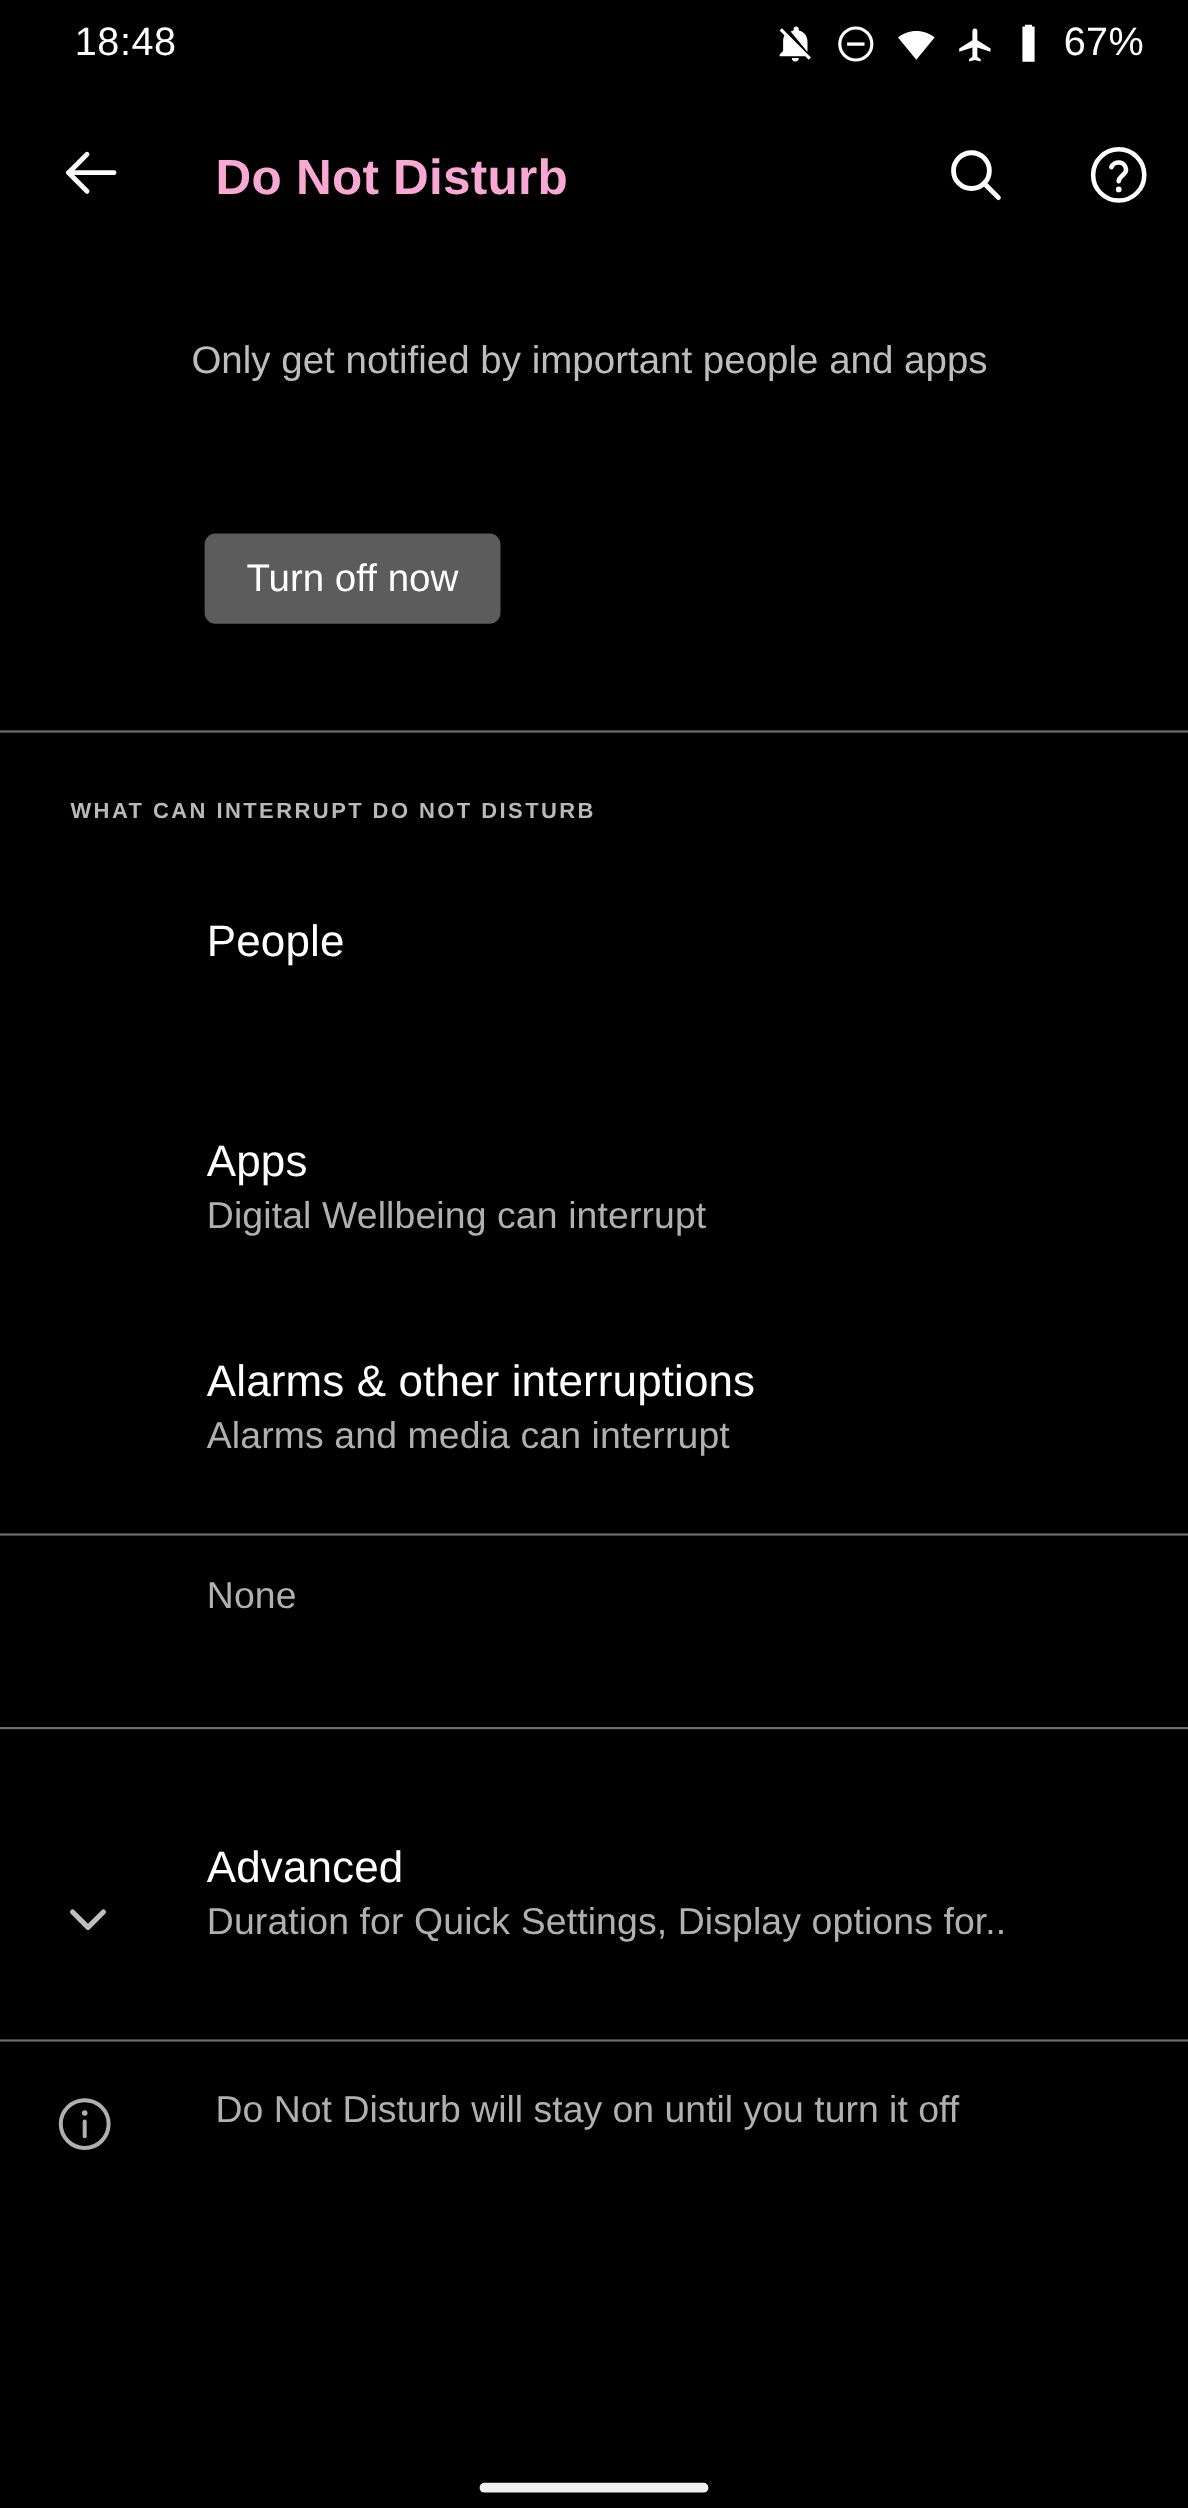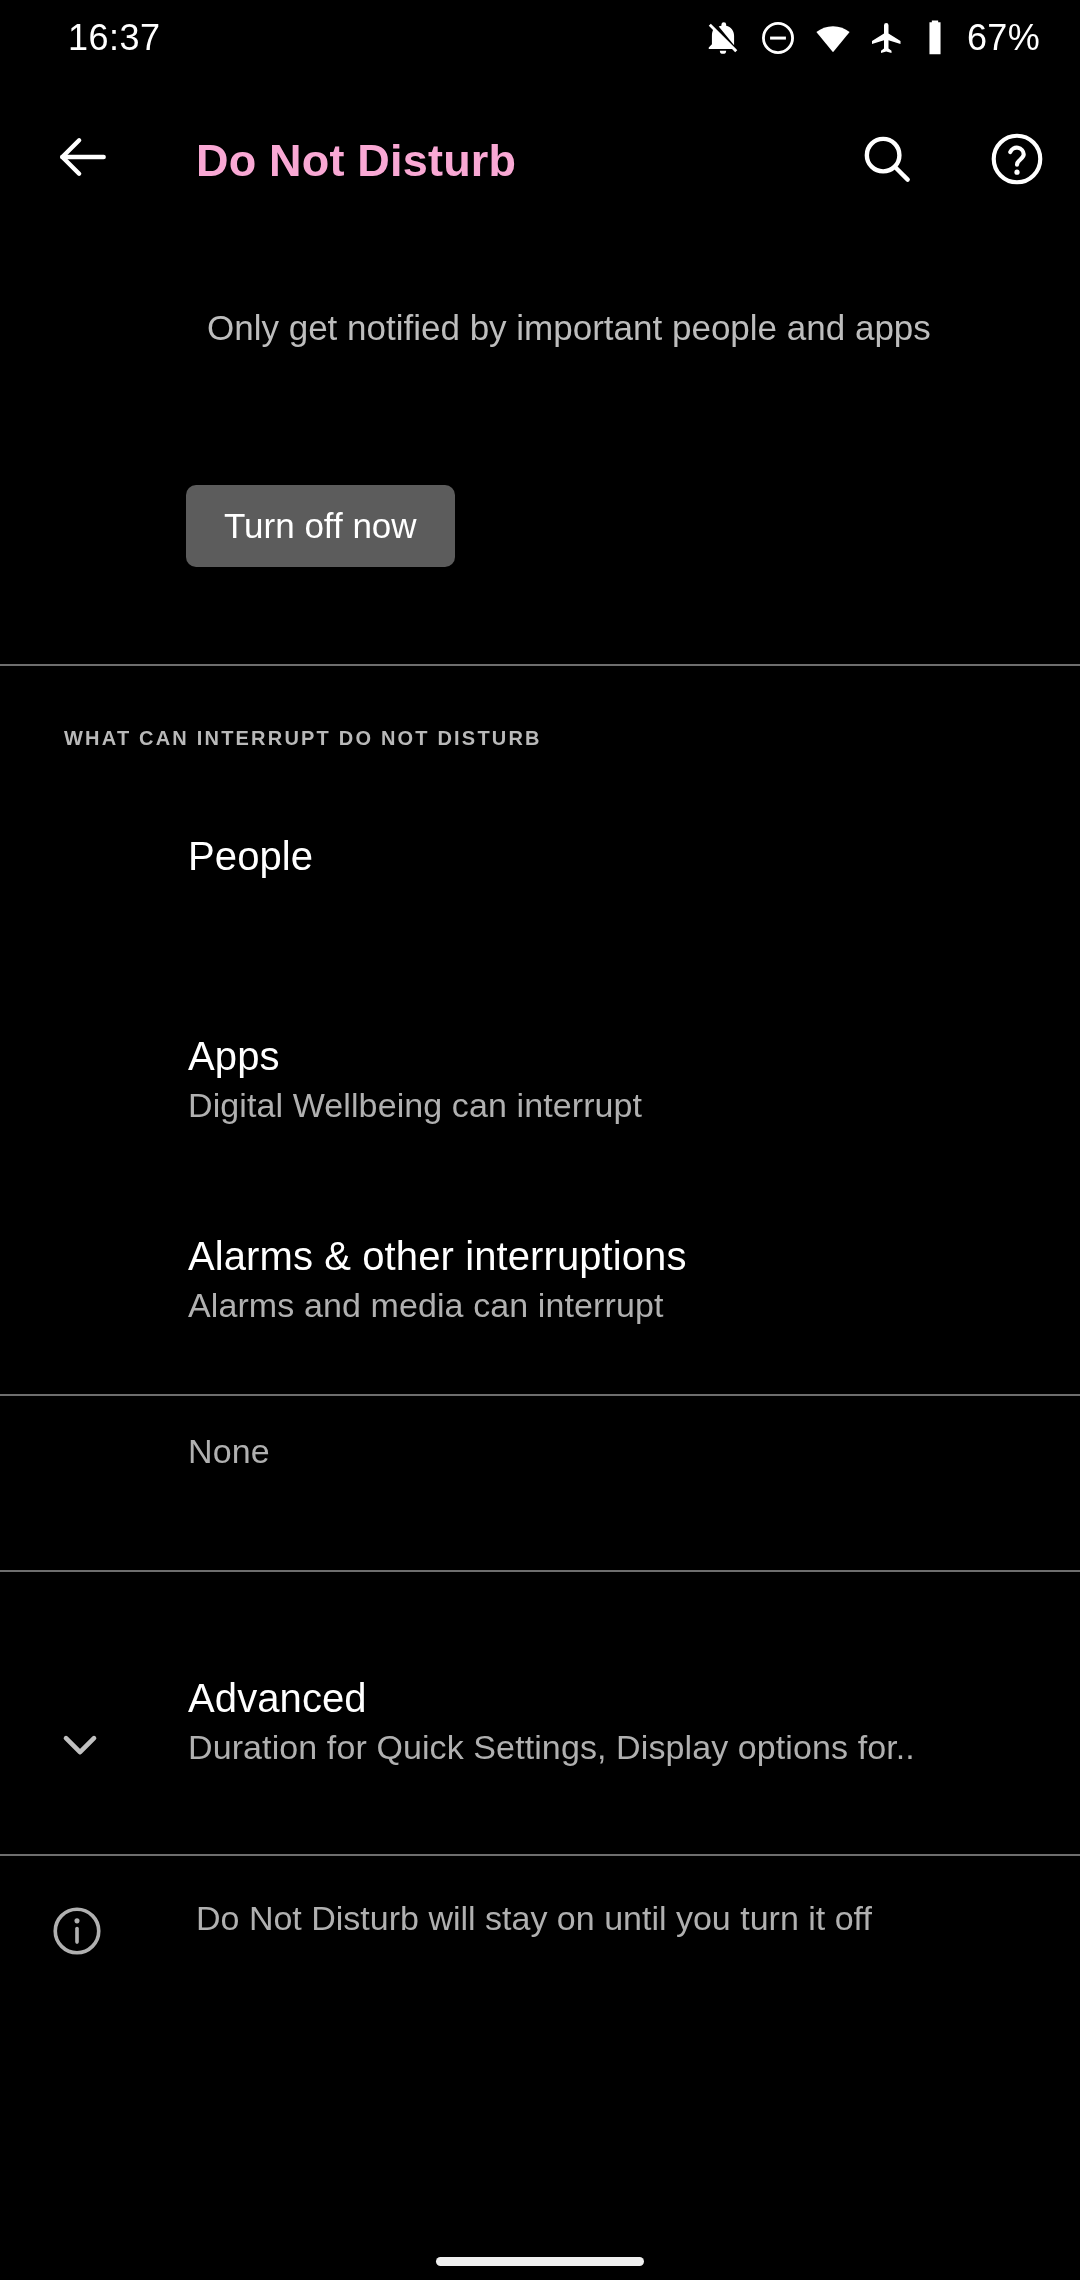--- a/index.html
+++ b/index.html
@@ -11,41 +11,41 @@
   }
   .screen { position:relative; width:1080px; height:2280px; background:#000; }
 
   
   .status-bar {
     position:absolute; top:0; left:0; width:1080px; height:76px;
     display:flex; align-items:center; justify-content:space-between;
     padding:0 40px 0 68px;
   }
   .status-time { color:#fff; font-size:36px; letter-spacing:.5px; }
-  .status-icons { display:flex; align-items:center; gap:17px;text-decoration:underline; }
+  .status-icons { display:flex; align-items:flex-end; gap:17px;text-decoration:underline; }
   .status-icons svg { display:block; }
   .battery-pct { color:#fff; font-size:36px; margin-left:2px; letter-spacing:.3px; }
 
   
   .toolbar {
     position:absolute; top:118px; left:0; width:1080px; height:86px;
   }
   .tb-back { position:absolute; left:52px; top:8px; width:62px; height:62px; }
   .tb-title {
     position:absolute; left:196px; top:0; height:86px;
     display:flex; align-items:center;
     color:#f9a8d4; font-size:45px; font-weight:bold; letter-spacing:.2px;
   }
   .tb-search { position:absolute; left:856px; top:10px; width:62px; height:62px; }
   .tb-help   { position:absolute; left:986px; top:10px; width:62px; height:62px; }
 
   
   .dnd-desc {
     position:absolute; left:174px; top:305px; width:740px;
-    color:#bdbdbd; font-size:35px; line-height:46px;margin-left:33px;
+    color:#bdbdbd; font-size:35px; line-height:46px;
   }
   .turn-off-btn {
     position:absolute; left:186px; top:485px;
     padding:0 38px; height:82px; line-height:82px;
     background:#5c5c5c; color:#fff; font-size:35px;
     border:none; border-radius:10px; cursor:pointer;
     white-space:nowrap;
   }
 
   
@@ -91,21 +91,21 @@
     position:absolute; left:50%; transform:translateX(-50%);
     bottom:14px; width:208px; height:9px; border-radius:6px; background:#efefef;
   }
 </style>
 </head>
 <body>
 
 <div class="screen">
 
   <div class="status-bar">
-    <div class="status-time">16:37</div>
+    <div class="status-time">18:48</div>
     <div class="status-icons">
 
       <span>
         <svg width="38" height="38" viewBox="0 0 24 24" fill="#fff">
           <path d="M20 18.7 4.3 3 3 4.3l2.7 2.7C5.3 7.9 5 9.1 5 10.5V16l-2 2v1h14.7l2 2 1.3-1.3zM12 22a2 2 0 0 0 2-2h-4a2 2 0 0 0 2 2zM19 16v-5.5c0-3.1-2-5.7-5-6.3V3.5a1.5 1.5 0 0 0-3 0v.7c-.6.1-1.2.3-1.7.6L19 16.6z"></path>
         </svg>
       </span>
 
       <span>
         <svg width="38" height="38" viewBox="0 0 24 24">

